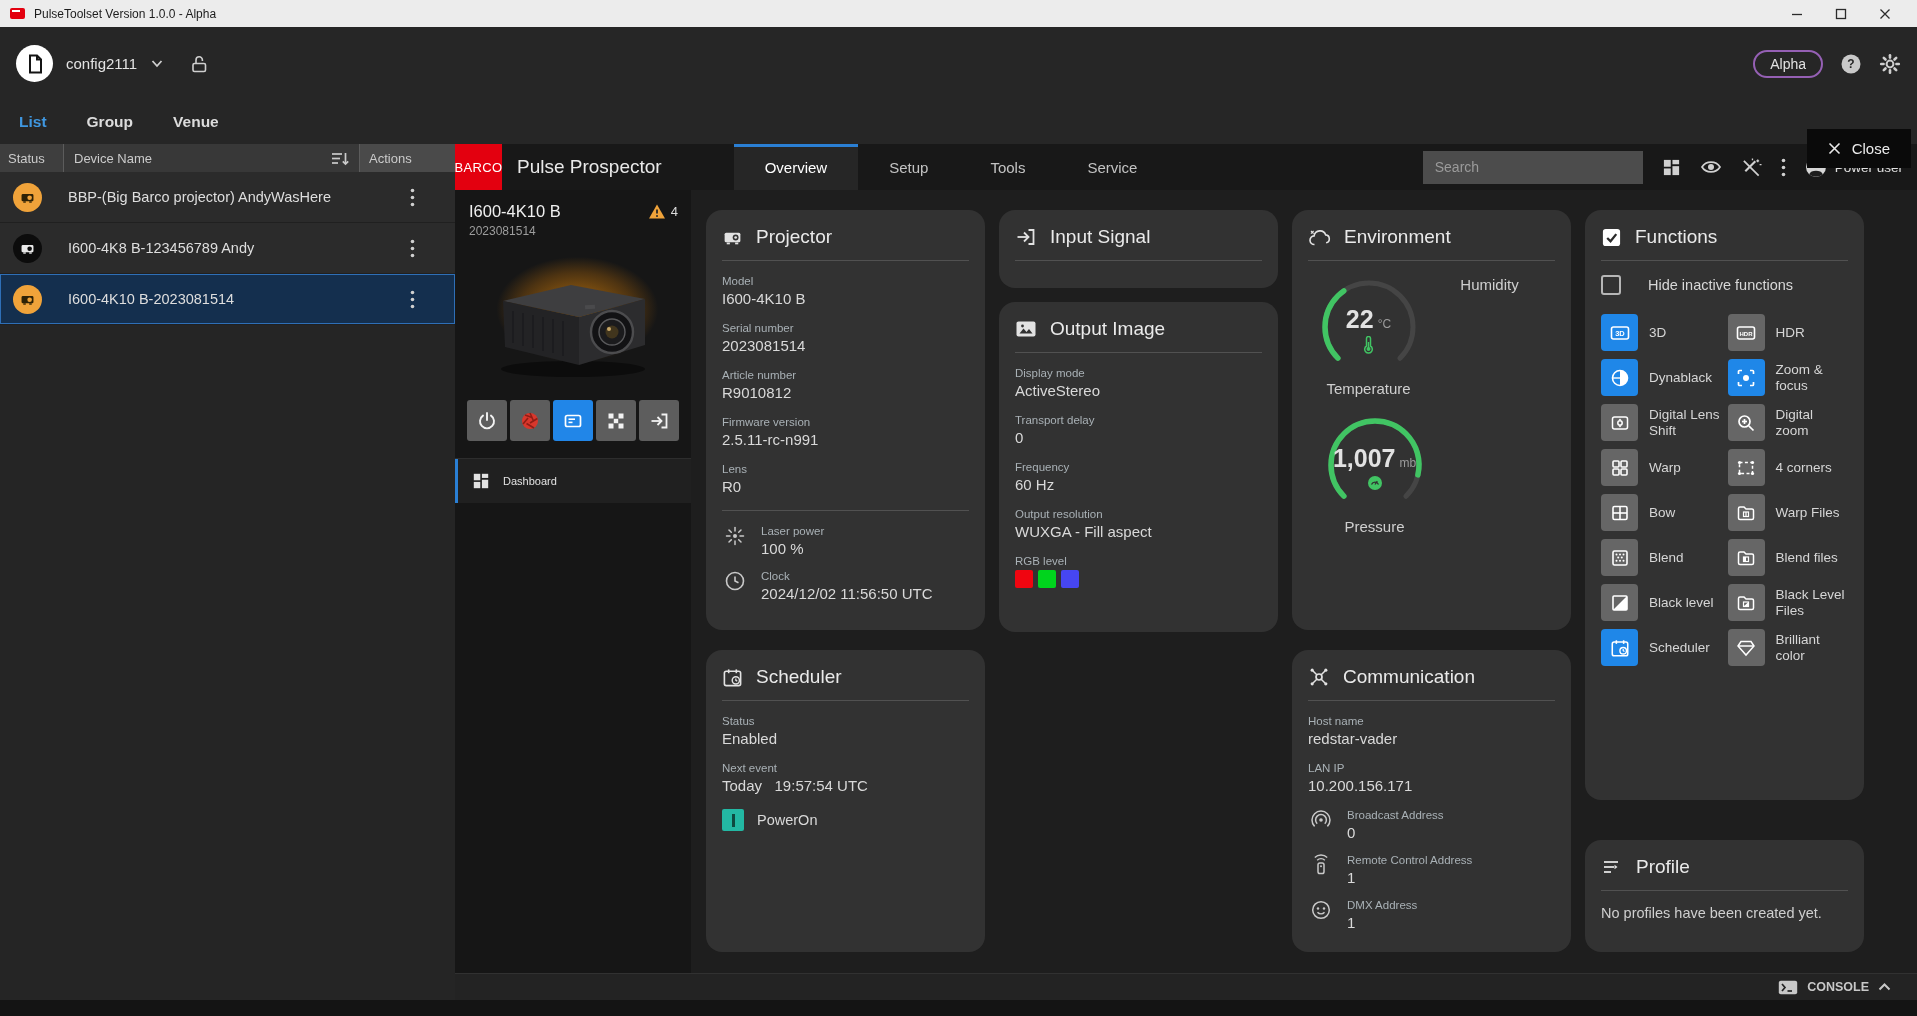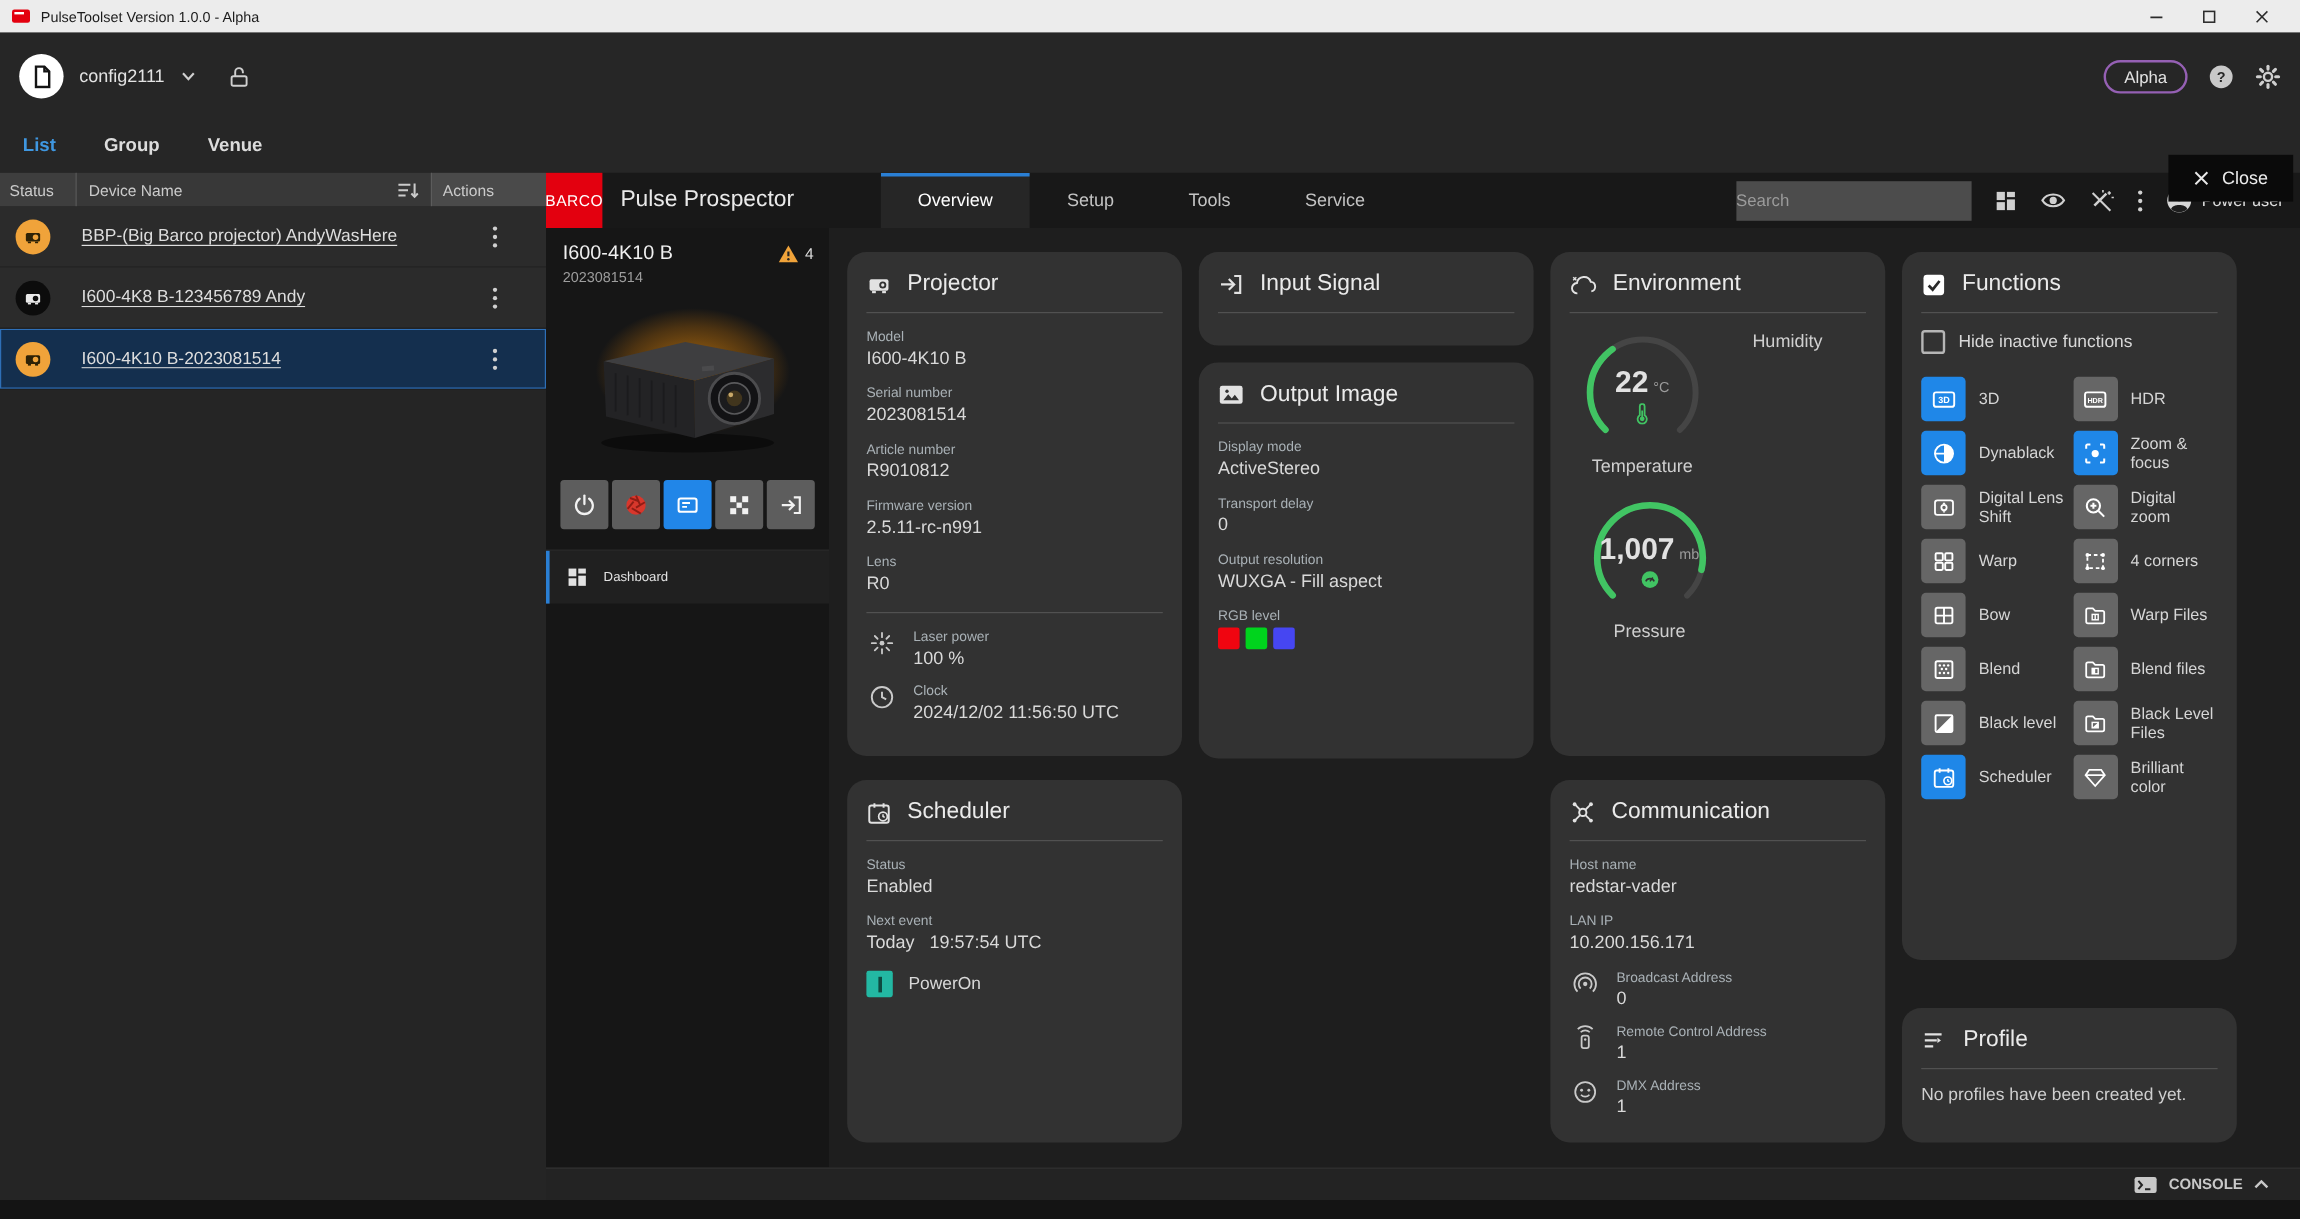--- a/index.html
+++ b/index.html
@@ -58,21 +58,21 @@
              align-items:center;gap:11px;color:#ececec;font-size:15px;z-index:6}
   .toolbar{margin-top:44px;height:46px;background:#181818;display:flex;align-items:stretch;flex:none}
   .brand{width:47px;background:#e3000f;display:flex;align-items:center;justify-content:center}
   .brand span{color:#fff;font-size:13px;font-weight:normal;letter-spacing:.4px}
   .ptitle{align-self:center;font-size:19px;color:#e9e9e9;margin:0 0 0 15px}
   .mtabs{display:flex;margin-left:72px}
   .mtab{padding:0 31px;display:flex;align-items:center;font-size:15px;color:#c3c3c3}
   .mtab.active{background:#262626;color:#fff;box-shadow:inset 0 3px 0 #2a7fd4}
   .tb-right{margin-left:auto;display:flex;align-items:center;gap:19px;padding-right:14px}
   .search{width:196px;height:33px;background:#4c4c4c;border:none;outline:none;color:#e0e0e0;font-size:14px;
-          padding:0 0;font-family:inherit}
+          padding:0 12px;font-family:inherit}
   .search::placeholder{color:#9b9b9b}
   .tbi{color:#d0d0d0;display:flex;align-items:center}
   .user{display:flex;align-items:center;gap:8px;color:#e0e0e0;font-size:13.5px}
 
   .main-body{flex:1;display:flex;min-height:0}
 
   
   .devpanel{width:236px;flex:none;background:#161616;display:flex;flex-direction:column}
   .dp-head{padding:12px 14px 0;position:relative}
   .dp-name{font-size:16.5px;color:#f0f0f0}
@@ -122,21 +122,21 @@
   .gicon{margin-top:2px;color:#41c463}
   .glabel{font-size:15px;color:#cfcfcf;margin-top:1px}
 
   
   .event{display:flex;align-items:center;gap:13px;margin-top:8px}
   .evicon{width:22px;height:22px;background:#23b8a3;border-radius:2px;display:flex;align-items:center;justify-content:center}
   .evbar{width:3px;height:13px;background:#0e4a40}
   .evlabel{font-size:14.5px;color:#d9d9d9}
 
   
-  .hiderow{display:flex;align-items:center;gap:11px;font-size:14.5px;color:#d8d8d8;margin:2px 0 19px}
+  .hiderow{display:flex;align-items:center;gap:27px;font-size:14.5px;color:#d8d8d8;margin:2px 0 19px}
   .cb{width:16px;height:16px;border:2px solid #b6b6b6;border-radius:3px;flex:none}
   .fgrid{display:grid;grid-template-columns:1fr 1fr;row-gap:8px;column-gap:6px}
   .fitem{display:flex;align-items:center;gap:11px;min-height:37px}
   .fbtn{width:37px;height:37px;border-radius:4px;background:#666;display:flex;align-items:center;justify-content:center;color:#fff;flex:none}
   .fbtn.on{background:#1f87e8}
   .flabel{font-size:13.5px;color:#d6d6d6;line-height:1.18}
 
   .pempty{font-size:14.5px;color:#cfcfcf;margin-top:2px}
 
   
@@ -581,20 +581,24 @@
               <div class="cdiv"></div>
               <div class="field">
                   <div class="fl">Display mode</div>
                   <div class="fv">ActiveStereo</div>
                 </div>
               <div class="field">
                   <div class="fl">Transport delay</div>
                   <div class="fv">0</div>
                 </div>
               <div class="field">
+                  <div class="fl">Frequency</div>
+                  <div class="fv">60 Hz</div>
+                </div>
+              <div class="field">
                   <div class="fl">Output resolution</div>
                   <div class="fv">WUXGA - Fill aspect</div>
                 </div>
               <div class="field" style="margin-bottom:0">
                 <div class="fl">RGB level</div>
                 <div class="swatches">
                   <span class="sw" style="background: rgb(240, 5, 16);"></span>
                   <span class="sw" style="background: rgb(0, 212, 29);"></span>
                   <span class="sw" style="background: rgb(70, 70, 242);"></span>
                 </div>

